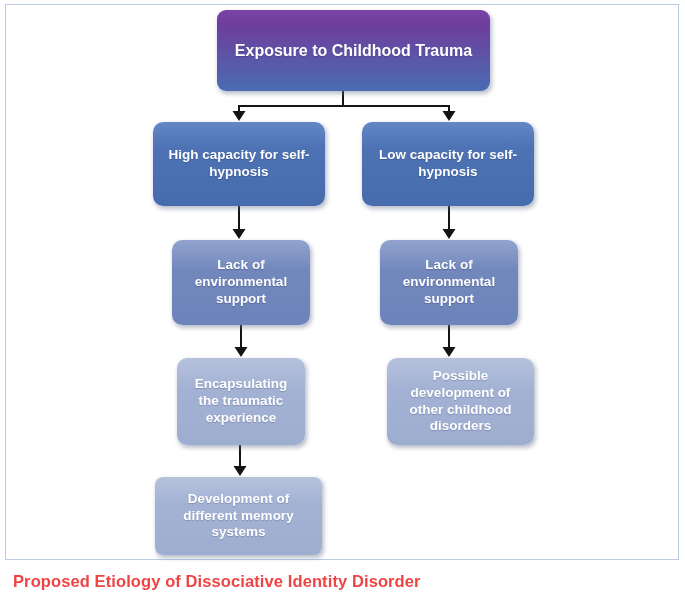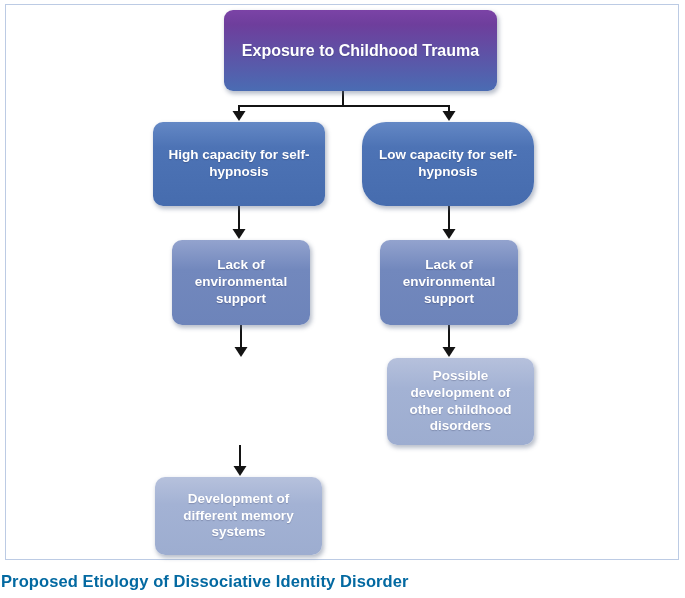--- a/index.html
+++ b/index.html
@@ -42,21 +42,21 @@
     text-align: center;
     color: #ffffff;
     font-weight: 600;
     border-radius: 10px;
     box-sizing: border-box;
     line-height: 1.25;
     box-shadow: 1.5px 2.5px 4px rgba(100, 112, 140, 0.45);
     text-shadow: 0 1px 1px rgba(40, 50, 90, 0.35);
   }
   .lvl-root {
-    left: 224px;
+    left: 217px;
     top: 10px;
     width: 273px;
     height: 81px;
     border-radius: 9px;
     background: linear-gradient(180deg, #7b43a6 0%, #6e3e9c 18%, #4a6cb3 100%);
     font-size: 16px;
     font-weight: 700;
     padding: 0 12px;
   }
   .lvl2 {
@@ -69,33 +69,33 @@
     font-size: 13.5px;
     padding: 5px 10px;
   }
   .lvl4 {
     background: linear-gradient(180deg, #b6c1dc 0%, #a3b2d4 35%, #9dadd0 100%);
     font-size: 13.5px;
     padding: 0 8px;
     text-shadow: 0 1px 1px rgba(90, 100, 135, 0.45);
   }
   #n-high { left: 153px; top: 122px; width: 172px; height: 84px; }
-  #n-low  { left: 362px; top: 122px; width: 172px; height: 84px; border-radius: 24px; }
+  #n-low  { left: 362px; top: 122px; width: 172px; height: 84px; }
   #n-lack-left  { left: 172px; top: 240px; width: 138px; height: 85px; }
   #n-lack-right { left: 380px; top: 240px; width: 138px; height: 85px; }
   #n-encap { left: 177px; top: 358px; width: 128px; height: 87px; }
   #n-possible { left: 387px; top: 358px; width: 147px; height: 87px; }
-  #n-memory { left: 155px; top: 477px; width: 167px; height: 78px; padding: 0 12px; }
+  #n-memory { left: 155px; top: 477px; width: 167px; height: 78px; padding: 0 12px; border-radius: 8px; }
   .caption {
     position: absolute;
-    left: 1px;
+    left: 13px;
     top: 572px;
     font-size: 16.5px;
     font-weight: 700;
-    color: #0369a1;
+    color: #ef4444;
     letter-spacing: 0.1px;
     white-space: nowrap;
   }
 </style>
 </head>
 <body>
 
 <div class="page">
 
   <div class="frame"></div>
@@ -131,20 +131,21 @@
   <div class="node lvl-root" id="n-root">Exposure to Childhood Trauma</div>
 
   <div class="node lvl2" id="n-high">High capacity for self-hypnosis</div>
 
   <div class="node lvl2" id="n-low">Low capacity for self-hypnosis</div>
 
   <div class="node lvl3" id="n-lack-left">Lack of environmental support</div>
 
   <div class="node lvl3" id="n-lack-right">Lack of environmental support</div>
 
+  <div class="node lvl4" id="n-encap">Encapsulating the traumatic experience</div>
 
   <div class="node lvl4" id="n-possible">Possible development of other childhood disorders</div>
 
   <div class="node lvl4" id="n-memory">Development of different memory systems</div>
 
   <div class="caption">Proposed Etiology of Dissociative Identity Disorder</div>
 
 </div>
 
 </body></html>

